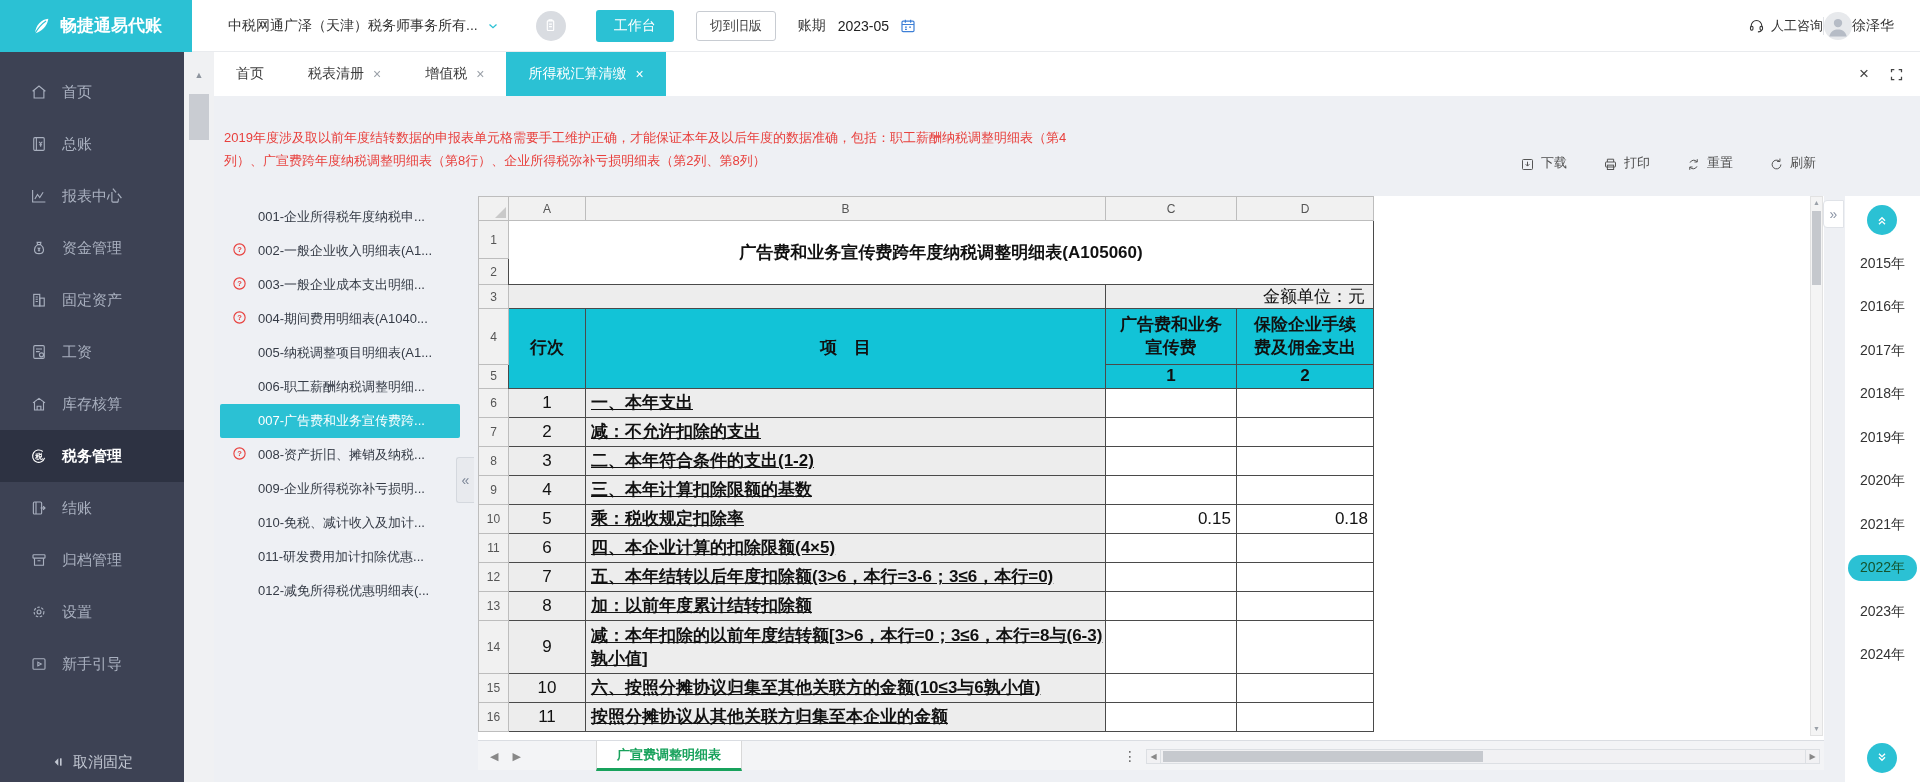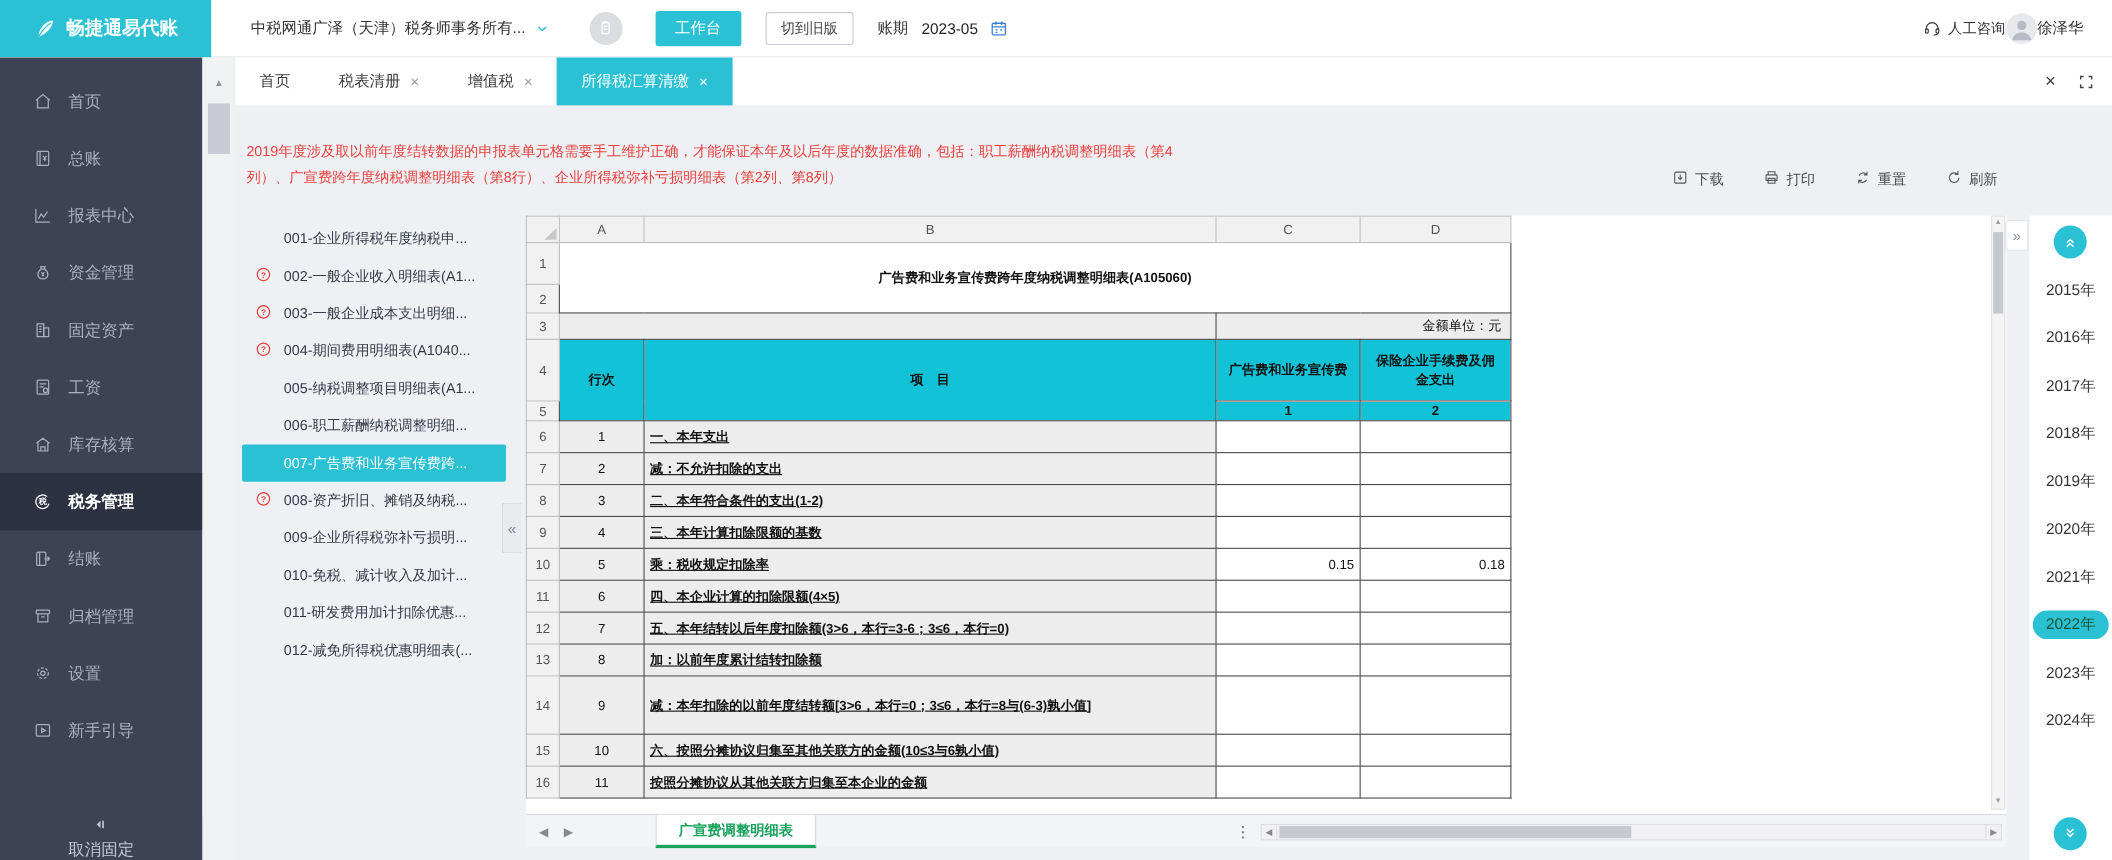--- a/index.html
+++ b/index.html
@@ -21,57 +21,57 @@
   .support { display:flex; align-items:center; gap:6px; font-size:13px; color:#333; }
   .hdivider { width:1px; height:18px; background:#e1e3e7; }
   .avatar { width:28px; height:28px; border-radius:50%; background:#e7e9ec; overflow:hidden; display:flex; align-items:flex-end; justify-content:center; }
   .uname { font-size:14px; color:#333; }
 
   
   #sidebar { position:absolute; left:0; top:52px; width:184px; height:730px; background:#3d4254; padding-top:14px; }
   .sitem { height:52px; display:flex; align-items:center; gap:14px; padding-left:30px; color:#a9b0bf; font-size:15px; cursor:pointer; }
   .sitem svg { width:18px; height:18px; flex:0 0 auto; }
   .sitem.active { background:#2d3242; color:#fff; font-weight:bold; }
-  .unpin { position:absolute; left:0; bottom:0; width:184px; height:40px; display:flex; align-items:center; justify-content:center; gap:6px; color:#c2c7d2; font-size:15px; background:#3d4254;flex-direction:column; }
+  .unpin { position:absolute; left:0; bottom:0; width:184px; height:40px; display:flex; align-items:center; justify-content:center; gap:6px; color:#c2c7d2; font-size:15px; background:#3d4254; }
 
   
   #sidescroll { position:absolute; left:184px; top:52px; width:30px; height:730px; background:#f0f1f3; }
   #sidescroll .sar { text-align:center; color:#8d949e; font-size:9px; padding-top:18px; }
   #sidescroll .sthumb { position:absolute; left:5px; top:42px; width:20px; height:46px; background:#c9ccd2; }
 
   
   #tabbar { position:absolute; left:214px; top:52px; width:1706px; height:44px; background:#fff; display:flex; align-items:stretch; }
   .tab { display:flex; align-items:center; gap:9px; padding:0 22px; font-size:14px; color:#3c3c3c; cursor:pointer; }
   .tab .tclose { color:#9aa0a8; font-size:14px; }
   .tab.active { background:#2bc1d4; color:#fff; }
   .tab.active .tclose { color:#fff; }
   #winctl { position:absolute; right:16px; top:0; height:44px; display:flex; align-items:center; gap:20px; }
   #winctl .wclose { font-size:17px; color:#444; cursor:pointer; }
 
   
   #content { position:absolute; left:214px; top:96px; width:1706px; height:686px; background:#eef0f4; }
   .warning { position:absolute; left:10px; top:30px; width:1010px; font-size:13px; line-height:23px; color:#e8403d; }
   .toolbar { position:absolute; top:58px; right:104px; display:flex; gap:36px; }
-  .tbtn { display:flex; align-items:flex-start; gap:6px; font-size:13px; color:#4c4c4c; cursor:pointer; }
+  .tbtn { display:flex; align-items:flex-end; gap:6px; font-size:13px; color:#4c4c4c; cursor:pointer; }
 
   
   #reportlist { position:absolute; left:0; top:104px; width:260px; }
   .ritem { position:relative; height:34px; line-height:34px; margin-left:6px; width:240px; padding-left:38px; font-size:13px; color:#353b46; white-space:nowrap; overflow:hidden; cursor:pointer; }
   .ritem .help { position:absolute; left:12px; top:8px; }
   .ritem.active { background:#2bc1d4; color:#fff; border-radius:2px; }
   .collapse-tab { position:absolute; left:242px; top:361px; width:18px; height:46px; background:#e8eaee; border:1px solid #d4d8de; border-right:none; border-radius:3px 0 0 3px; color:#7c8697; font-size:14px; display:flex; align-items:center; justify-content:center; cursor:pointer; }
 
   
   #sheet { position:absolute; left:264px; top:100px; width:1346px; height:544px; background:#fff; }
   #grid { border-collapse:collapse; table-layout:fixed; }
   #grid th, #grid td { overflow:hidden; }
   .xh { background:#f1f1f1; border:1px solid #bdbdbd; font-size:12px; font-weight:normal; color:#555; text-align:center; }
   .corner { position:relative; }
   .tri { position:absolute; right:2px; bottom:2px; width:0; height:0; border-left:11px solid transparent; border-bottom:11px solid #c9c9c9; }
-  #grid td { border:1px solid #4a4a4a; font-size:12px; color:#111; }
+  #grid td { border:1px solid #4a4a4a; font-size:17px; color:#111; }
   td.titlecell { text-align:center; font-size:17px; font-weight:bold; background:#fff; color:#222; }
   td.gray { background:#ededed; }
   td.unit { text-align:right; padding-right:8px; font-size:13px; color:#222; }
   td.cy { background:#12c3d7; color:#fff; font-weight:bold; text-align:center; padding:0 10px; font-size:13px; line-height:1.35; }
   td.cy.sub { padding:0; font-size:13px; }
   td.no { background:#ededed; text-align:center; color:#333; }
   td.lbl { background:#ededed; font-weight:bold; padding-left:5px;text-decoration:underline; }
   td.val { background:#fff; text-align:right; padding-right:5px; }
 
   #vscroll { position:absolute; left:1332px; top:0; width:13px; height:540px; background:#f4f4f4; border:1px solid #e2e2e2; }

